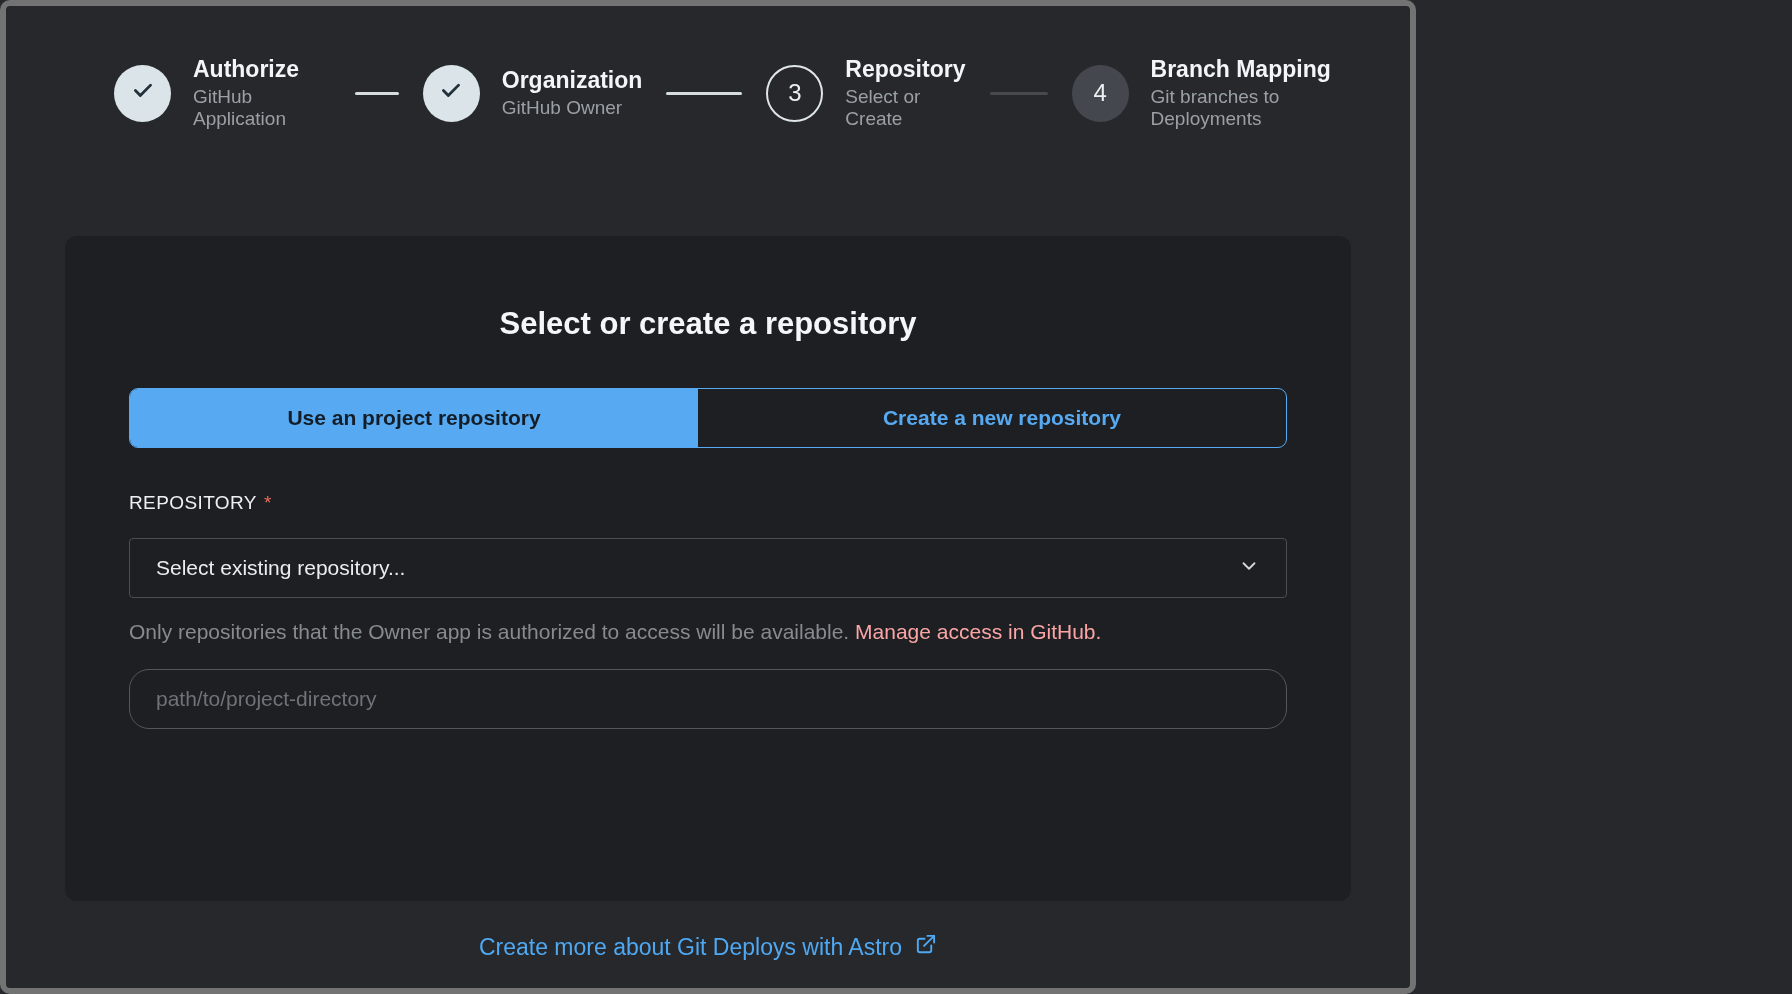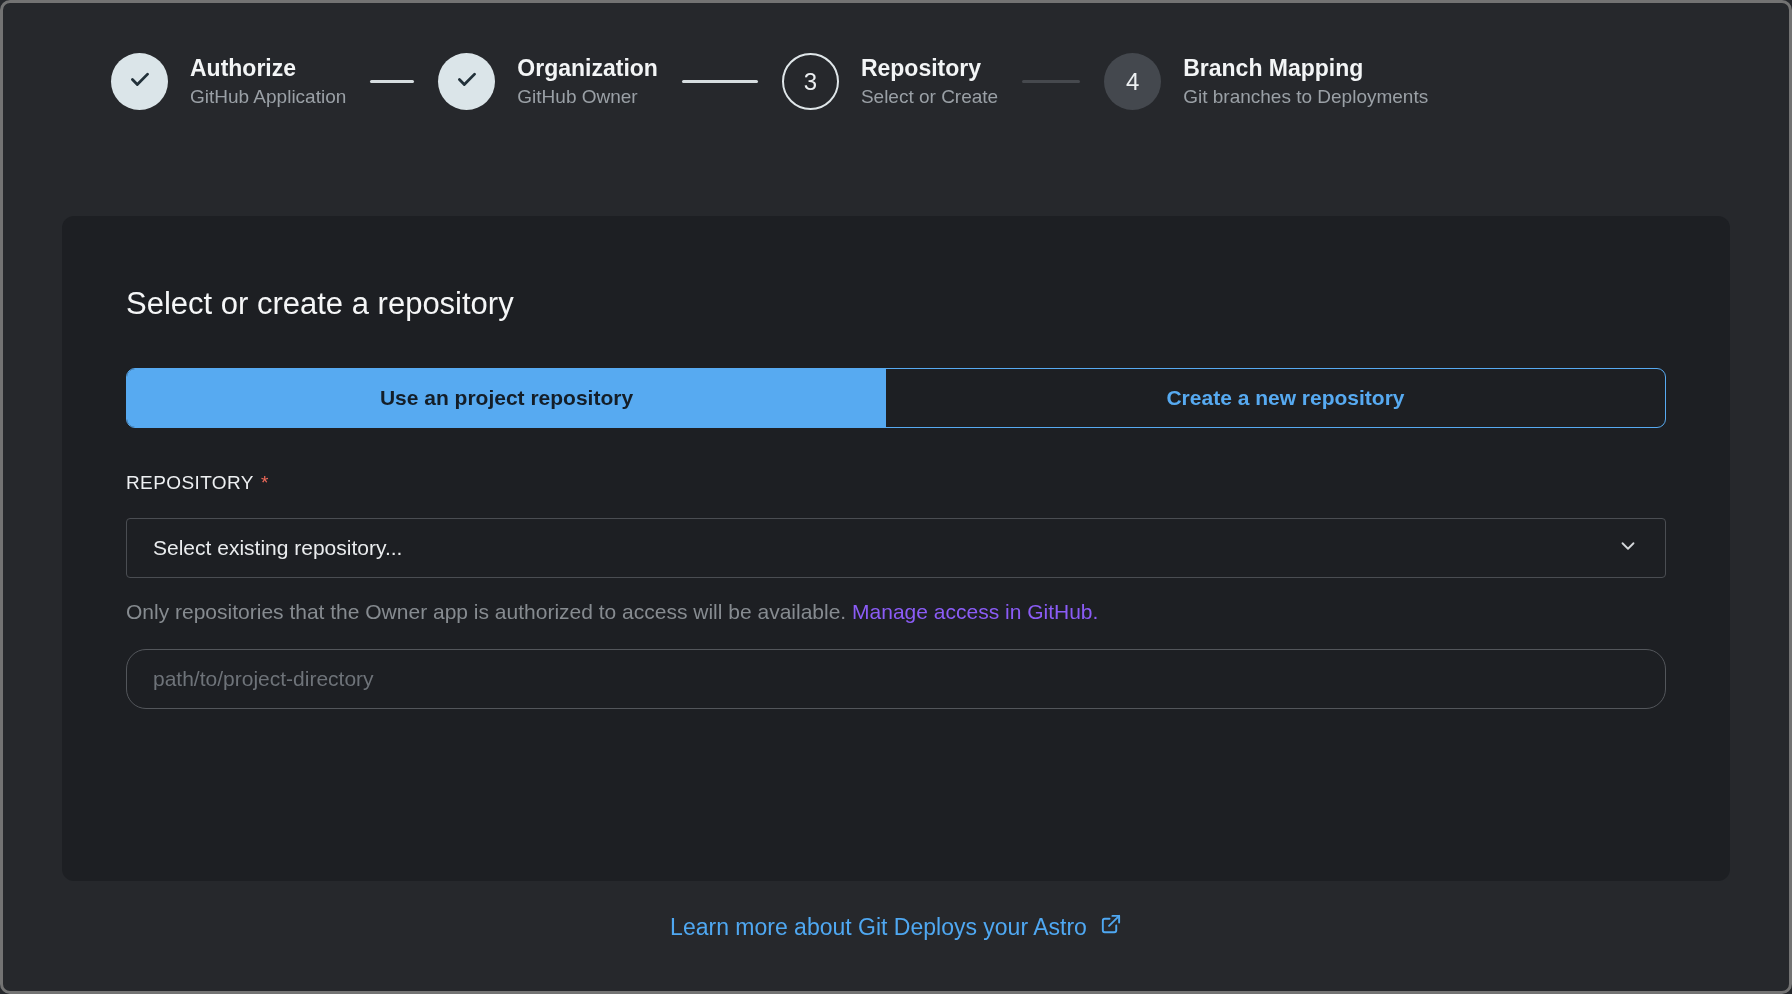--- a/index.html
+++ b/index.html
@@ -1,22 +1,22 @@
 <!DOCTYPE html>
 <html><head>
 <meta charset="utf-8">
 <style>
   * { box-sizing: border-box; margin: 0; padding: 0; }
   html, body { width: 1792px; height: 994px; background: #26282c; }
   body { font-family: "Liberation Sans", sans-serif; }
 
   .page {
-    width: 1792px; height: 994px;
+    width: 1416px; height: 994px;
     background: #26282c;
-    border: 3px solid #737373;
+    border: 6px solid #737373;
     border-radius: 10px;
     overflow: hidden;
   }
 
   
   .stepper {
     display: flex; align-items: center;
     padding: 50px 40px 0 108px;
   }
   .step { display: flex; align-items: center; gap: 22px; }
@@ -42,24 +42,24 @@
 
   
   .card {
     margin: 106px 59px 0 59px;
     height: 665px;
     background: #1d1f23;
     border-radius: 12px;
     padding: 70px 64px 0 64px;
   }
   .card-title {
-    text-align: left;
+    text-align: center;
     color: #f5f6f7;
     font-size: 31px;
-    font-weight: 400;
+    font-weight: 700;
   }
 
   .tabbar {
     margin-top: 46px;
     height: 60px;
     border: 1.5px solid #57aaf1;
     border-radius: 9px;
     display: flex;
     overflow: hidden;
   }
@@ -110,21 +110,21 @@
     display: block;
   }
   .text-input::placeholder { color: #6e7379; }
 
   .helper {
     margin-top: 20px;
     color: #868b90;
     font-size: 21px;
     line-height: 1.3;
   }
-  .helper a, .link-text { color: #8b5cf6; text-decoration: none; cursor: pointer; }
+  .helper a, .link-text { color: #fca5a5; text-decoration: none; cursor: pointer; }
 
   
   .footer {
     margin-top: 32px;
     display: flex; align-items: center; justify-content: center; gap: 12px;
   }
   .footer-link {
     color: #4fa8f2;
     font-size: 23px;
     text-decoration: none;
@@ -223,21 +223,21 @@
     </div>
 
 
     <input class="text-input" type="text" placeholder="path/to/project-directory" style="">
 
 
   </div>
 
   <div class="footer">
     <a class="footer-link">
-      <span>Learn more about Git Deploys your Astro</span>
+      <span>Create more about Git Deploys with Astro</span>
       <span>
         <svg viewBox="0 0 24 24" fill="none" stroke="#4fa8f2" stroke-width="2" stroke-linecap="round" stroke-linejoin="round">
           <path d="M18 13v5a2 2 0 0 1-2 2H6a2 2 0 0 1-2-2V8a2 2 0 0 1 2-2h5"></path>
           <path d="M14 3h7v7"></path>
           <path d="M10.5 13.5L21 3"></path>
         </svg>
       </span>
     </a>
   </div>
 

